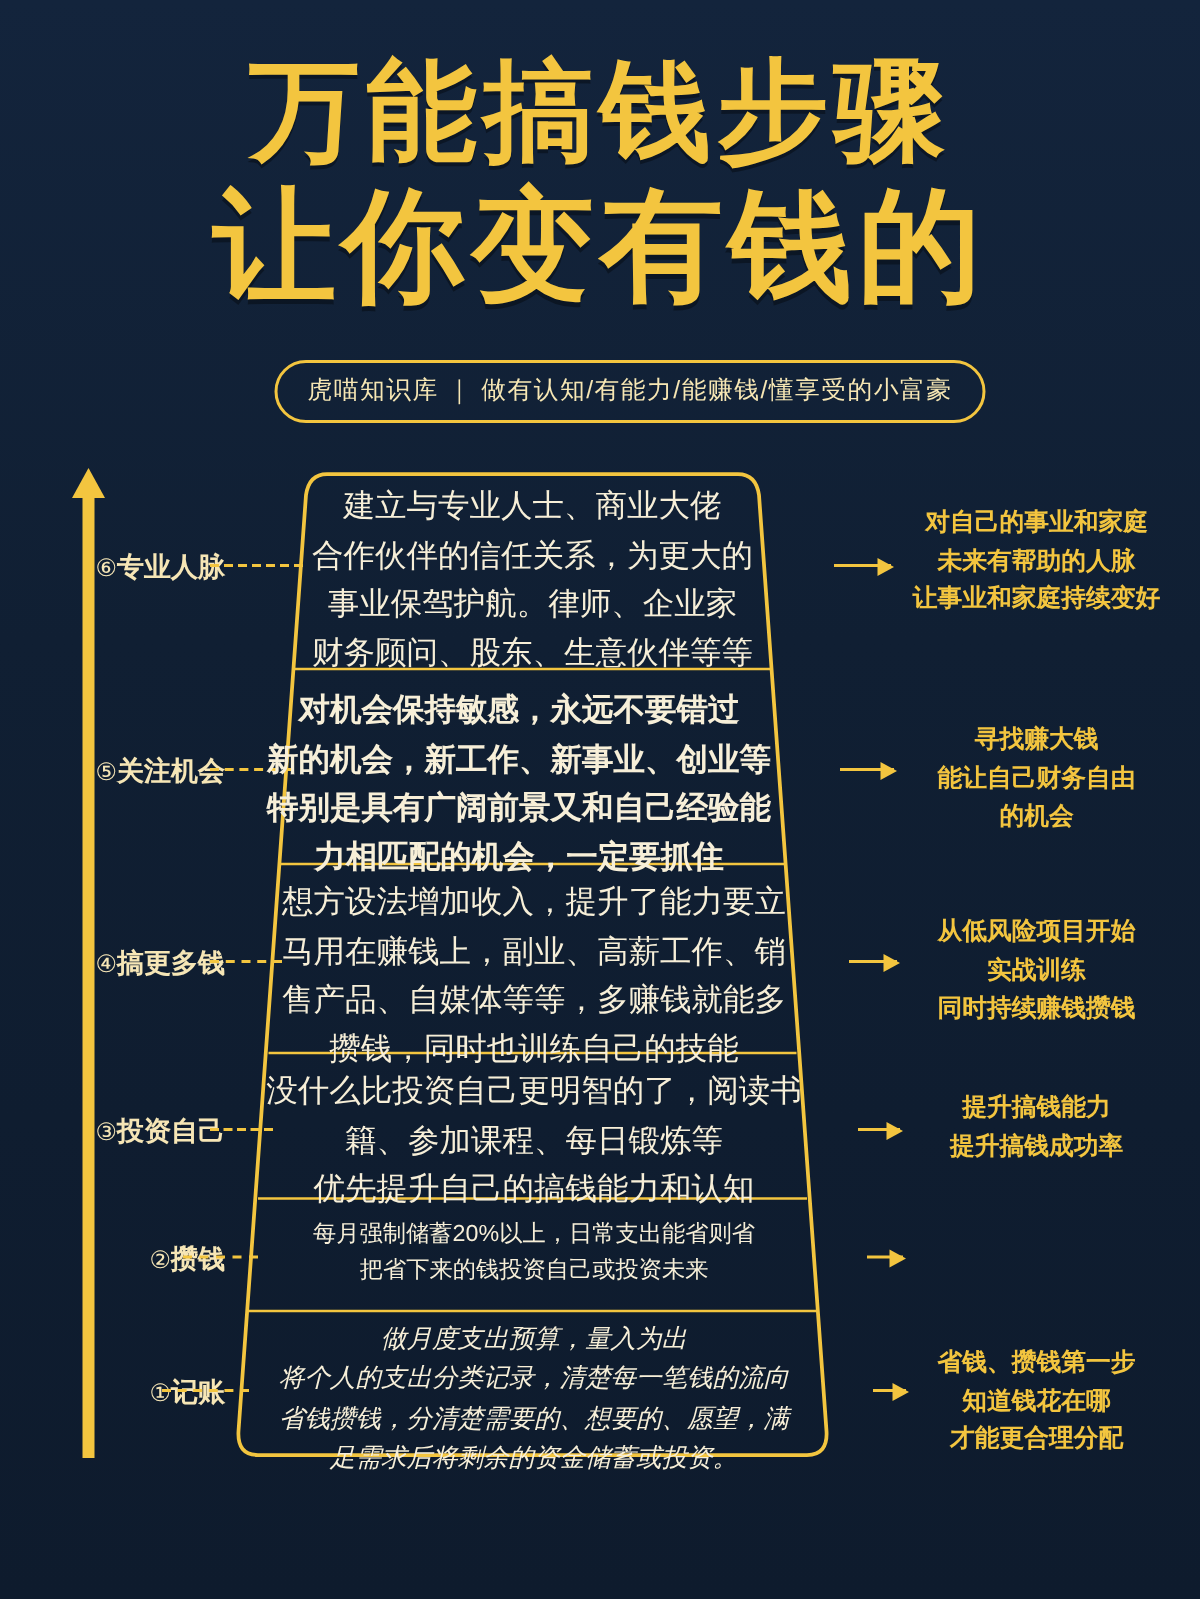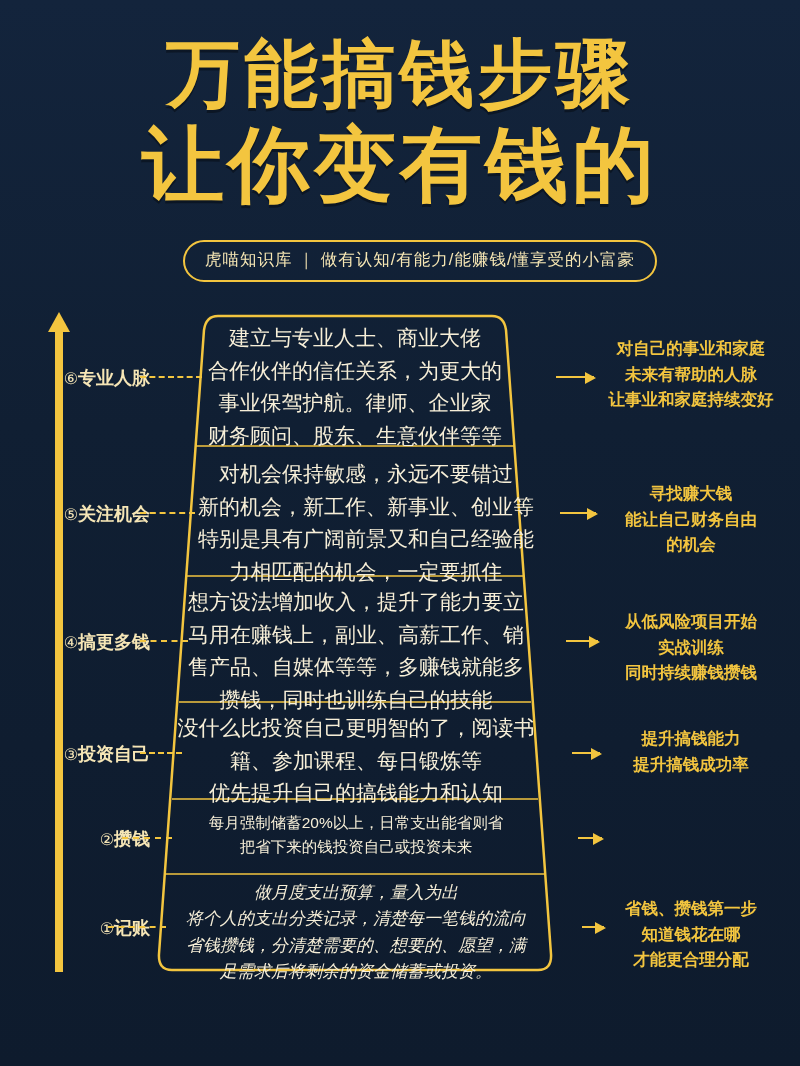--- a/index.html
+++ b/index.html
@@ -211,21 +211,21 @@
         <div class="right-text" style="top:32px;white-space:pre-line;">对自己的事业和家庭
 未来有帮助的人脉
 让事业和家庭持续变好</div>
       </div>
 
       <div class="row" style="top:142px;height:130px;">
         <div class="left-label" style="top:56px;">
           <span class="num">⑤</span><span>关注机会</span>
         </div>
         <div class="dash-left" style="left:140px;top:66px;width:55px;"></div>
-        <div class="center-text" style="left:180px;top:12px;width:372px;white-space:pre-line;">对机会保持敏感，永远不要错过
+        <div class="center-text" style="left:160px;top:12px;width:372px;white-space:pre-line;font-weight:bold;">对机会保持敏感，永远不要错过
 新的机会，新工作、新事业、创业等
 特别是具有广阔前景又和自己经验能
 力相匹配的机会，一定要抓住</div>
         <div class="arrow-right" style="left:560px;top:66px;width:36px;"></div>
         <div class="right-text" style="top:35px;white-space:pre-line;">寻找赚大钱
 能让自己财务自由
 的机会</div>
       </div>
 
       <div class="row" style="top:272px;height:126px;">

